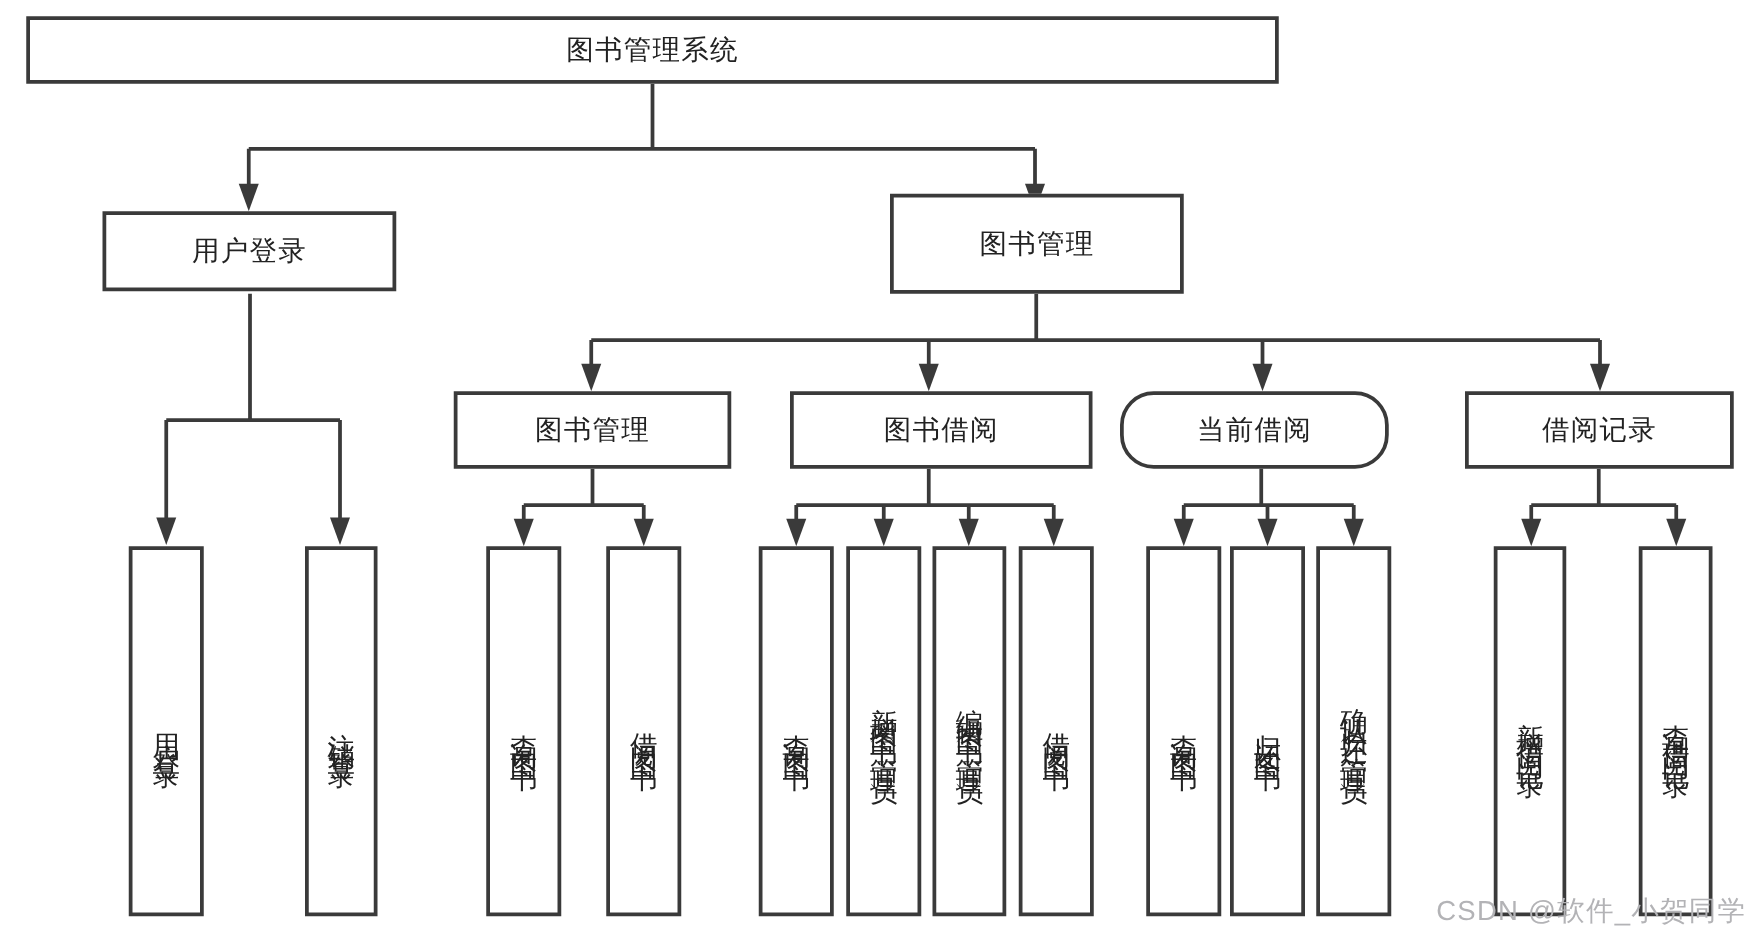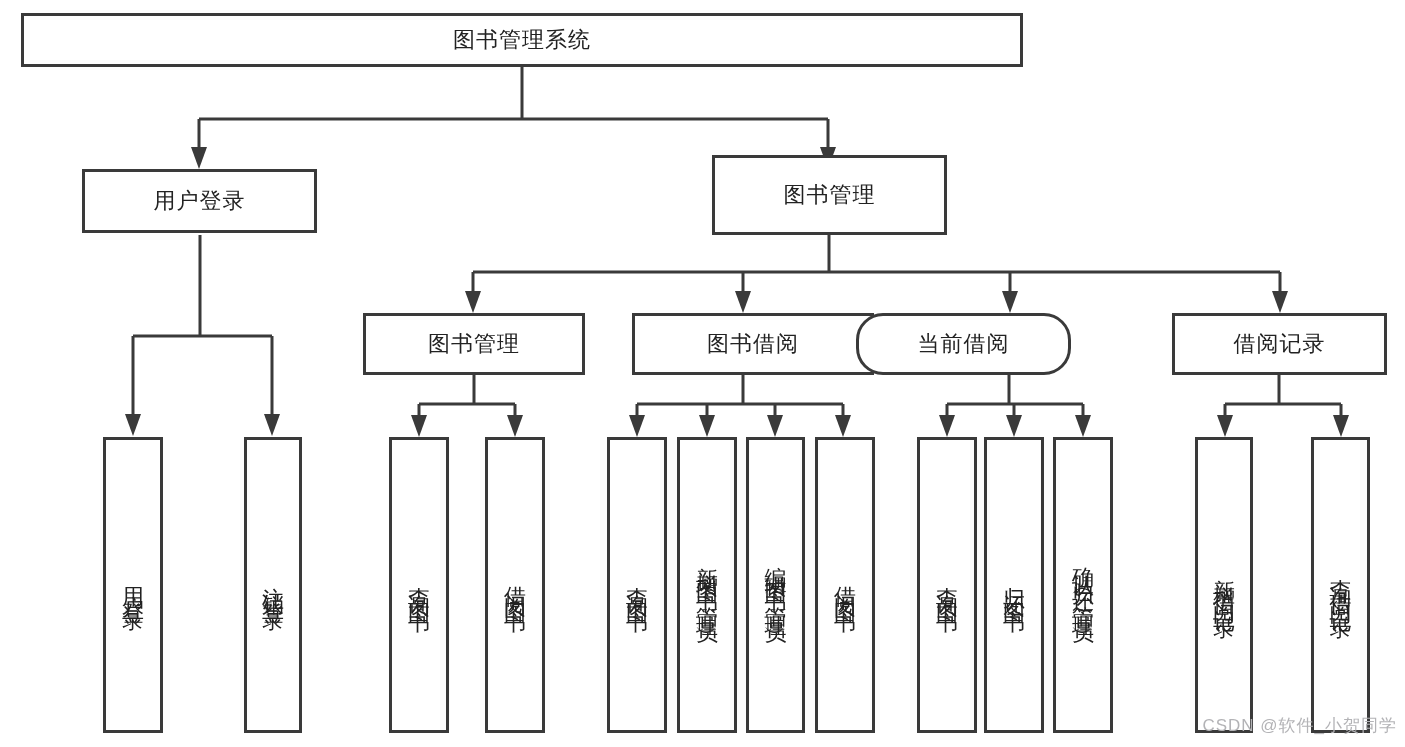--- a/index.html
+++ b/index.html
@@ -23,21 +23,21 @@
     font-size:22px;
     letter-spacing:1px;
     line-height:1;
   }
   .root{left:21px;top:13px;width:1002px;height:54px;}
   .lvl2a{left:82px;top:169px;width:235px;height:64px;}
   .lvl2b{left:712px;top:155px;width:235px;height:80px;}
   .lvl3{top:313px;height:62px;}
   .g1{left:363px;width:222px;}
   .g2{left:632px;width:242px;}
-  .g3{left:856px;width:215px;border-radius:27px;}
+  .g3{left:896px;width:215px;border-radius:27px;}
   .g4{left:1172px;width:215px;}
   .leaf{top:437px;height:296px;}
   .leaf .vtext{
     writing-mode:vertical-rl;
     text-orientation:mixed;
     letter-spacing:8px;
     font-size:22px;
     white-space:nowrap;
   }
   .l1{left:103px;width:60px;}
@@ -49,21 +49,21 @@
   .l7{left:746px;width:59px;}
   .l8{left:815px;width:60px;}
   .l9{left:917px;width:60px;}
   .l10{left:984px;width:60px;}
   .l11{left:1053px;width:60px;}
   .l12{left:1195px;width:58px;}
   .l13{left:1311px;width:59px;}
   .watermark{
     position:absolute;
     right:8px;top:714px;
-    font-size:17px;
+    font-size:22px;
     color:#b3b3b6;
     letter-spacing:1px;
     white-space:nowrap;
   }
 </style>
 </head>
 <body>
 
 <div class="canvas">
 

